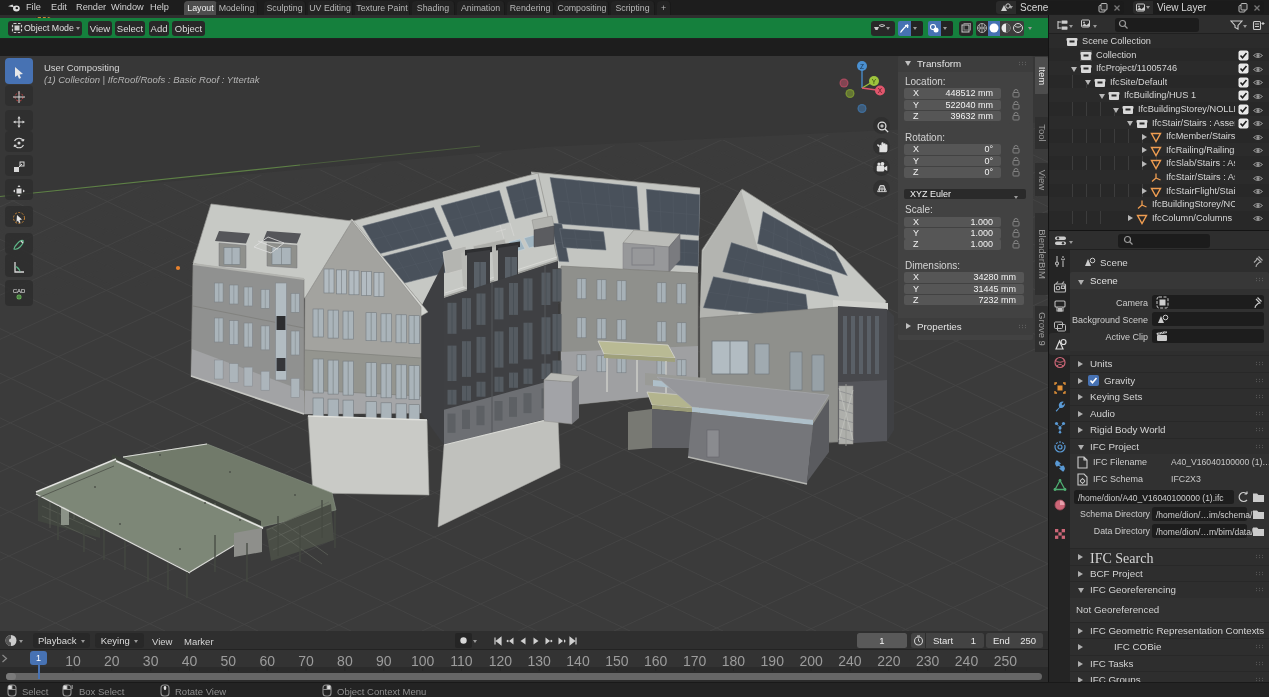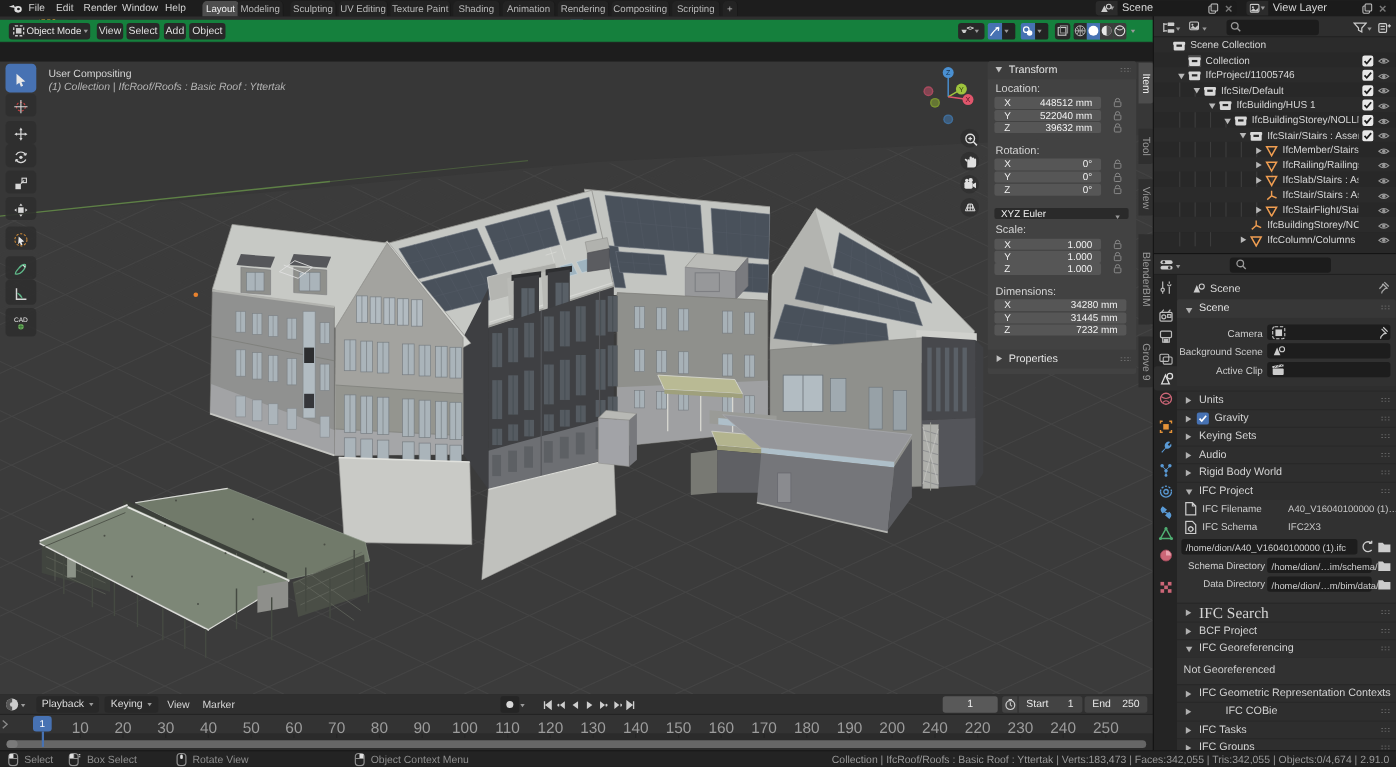--- a/index.html
+++ b/index.html
@@ -1787,16 +1787,15 @@
         <rect x="1" y="1" width="8" height="11" rx="3" fill="none" stroke="#8f8f8f" stroke-width="1.1"></rect>
         <rect x="3.8" y="2" width="2.4" height="4" rx="1.2" fill="#e0e0e0"></rect>
       </svg>
 <div class="tx" style="left:175px;top:2.5px;">Rotate View</div>
 <svg class="abs" style="left:322px;top:1px;" width="11" height="13" viewBox="0 0 11 13">
         <rect x="1" y="1" width="8" height="11" rx="3" fill="none" stroke="#8f8f8f" stroke-width="1.1"></rect>
         <path d="M1,5.5 h8 M5,1 v4.5" stroke="#8f8f8f" stroke-width="1"></path>
         <path d="M5.2,1.5 L8,1.5 Q8.5,1.5 8.5,2 L8.5,5 L5.2,5 Z" fill="#e0e0e0"></path>
       </svg>
 <div class="tx" style="left:337px;top:2.5px;">Object Context Menu</div>
-<div class="tx" style="right:6px;top:2.5px;position:absolute;color:#9a9a9a;">Collection | IfcRoof/Roofs : Basic Roof : Yttertak | Verts:183,473 | Faces:342,055 | Tris:342,055 | Objects:0/4,674 | 2.91.0</div>
 </div>
 <div class="abs" style="left:1048px;top:15px;width:1px;height:667px;background:#141414;"></div>
 <div class="abs" style="left:1049px;top:230px;width:220px;height:1px;background:#141414;"></div>
 </div>
 </body></html>

